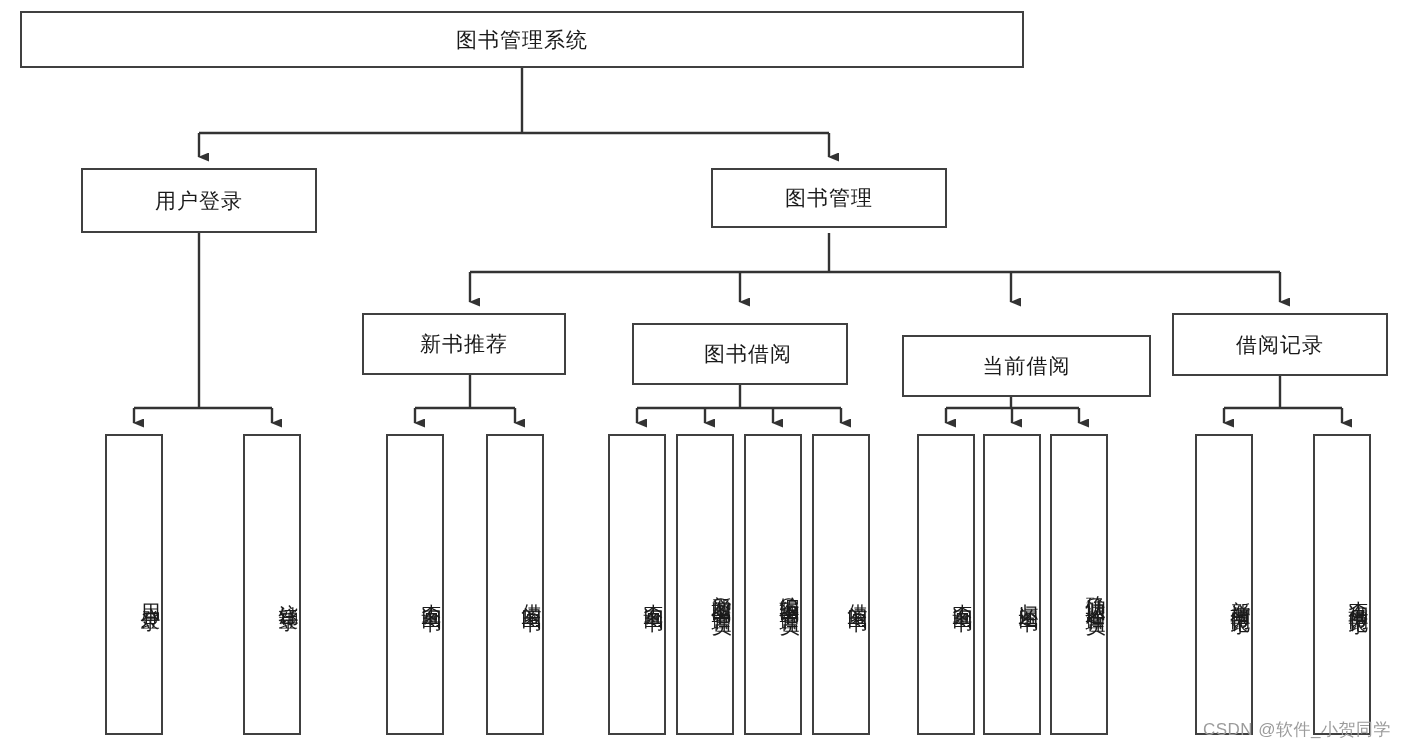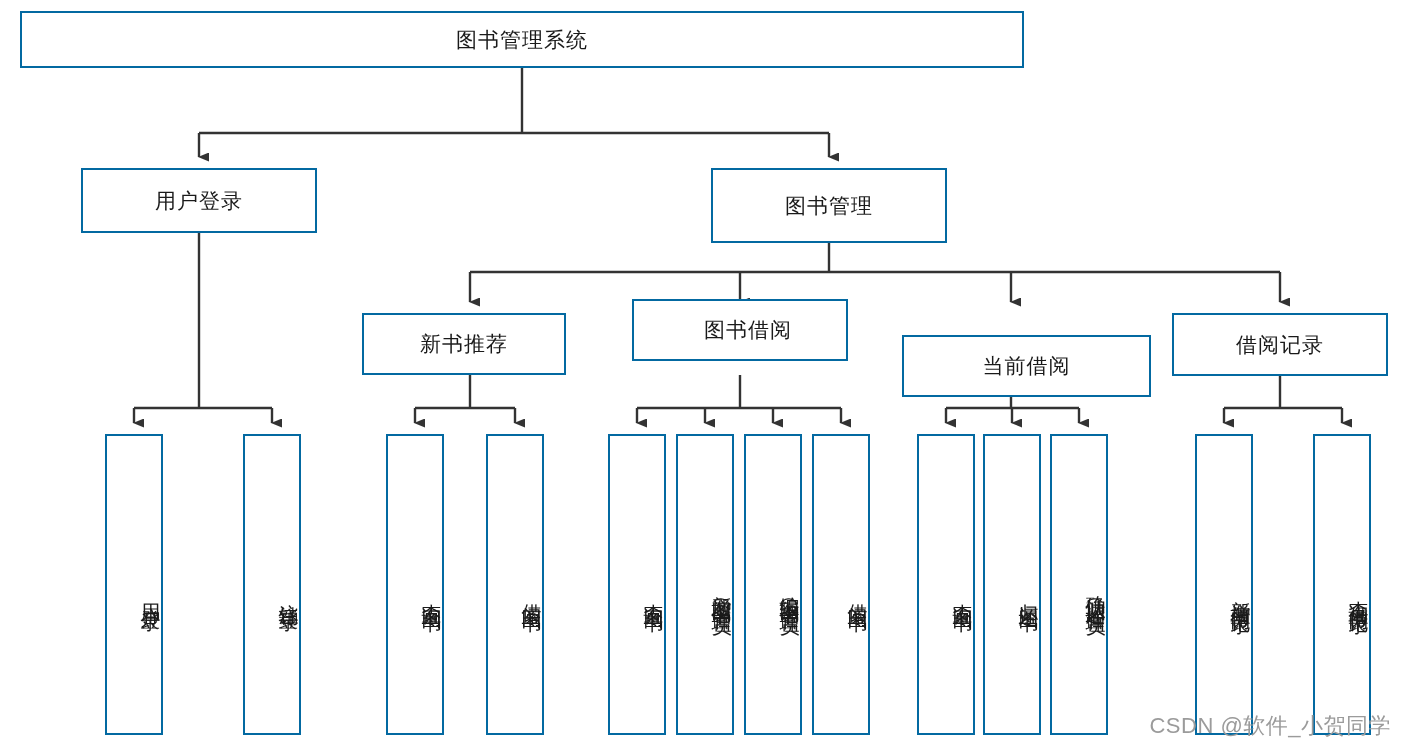--- a/index.html
+++ b/index.html
@@ -20,21 +20,21 @@
   #edges {
     position: absolute;
     left: 0;
     top: 0;
     width: 1405px;
     height: 747px;
   }
   .node {
     position: absolute;
     box-sizing: border-box;
-    border: 2px solid #0369a1;
+    border: 2px solid #404040;
     background: #ffffff;
     display: flex;
     align-items: center;
     justify-content: center;
     color: #1a1a1a;
   }
   .node.horiz {
     font-size: 21px;
     letter-spacing: 1px;
   }
@@ -52,21 +52,21 @@
     white-space: pre;
   }
   .node.vert .lbl {
     writing-mode: vertical-rl;
     text-orientation: upright;
   }
   #watermark {
     position: absolute;
     right: 14px;
     bottom: 6px;
-    font-size: 22px;
+    font-size: 17px;
     color: #9b9b9b;
     white-space: nowrap;
     letter-spacing: 0.5px;
     pointer-events: none;
   }
 </style>
 </head>
 <body>
 
 <div id="canvas">
@@ -106,28 +106,28 @@
       </g>
   </svg>
 
   <div class="node horiz" style="left: 20px; top: 11px; width: 1004px; height: 57px;">
     <span class="lbl">图书管理系统</span>
   </div>
 
   <div class="node horiz" style="left: 81px; top: 168px; width: 236px; height: 65px;">
     <span class="lbl">用户登录</span>
   </div>
-  <div class="node horiz" style="left: 711px; top: 168px; width: 236px; height: 75px;">
+  <div class="node horiz" style="left: 711px; top: 168px; width: 236px; height: 60px;">
     <span class="lbl">图书管理</span>
   </div>
 
   <div class="node horiz" style="left: 362px; top: 313px; width: 204px; height: 62px;">
     <span class="lbl">新书推荐</span>
   </div>
-  <div class="node horiz" style="left: 632px; top: 299px; width: 216px; height: 62px; padding-left: 16px;">
+  <div class="node horiz" style="left: 632px; top: 323px; width: 216px; height: 62px; padding-left: 16px;">
     <span class="lbl">图书借阅</span>
   </div>
   <div class="node horiz" style="left: 902px; top: 313px; width: 249px; height: 62px; margin-top: 22px;">
     <span class="lbl">当前借阅</span>
   </div>
   <div class="node horiz" style="left: 1172px; top: 313px; width: 216px; height: 63px;">
     <span class="lbl">借阅记录</span>
   </div>
 
   <div class="node vert" style="left: 105px; top: 434px; width: 58px; height: 301px;">

